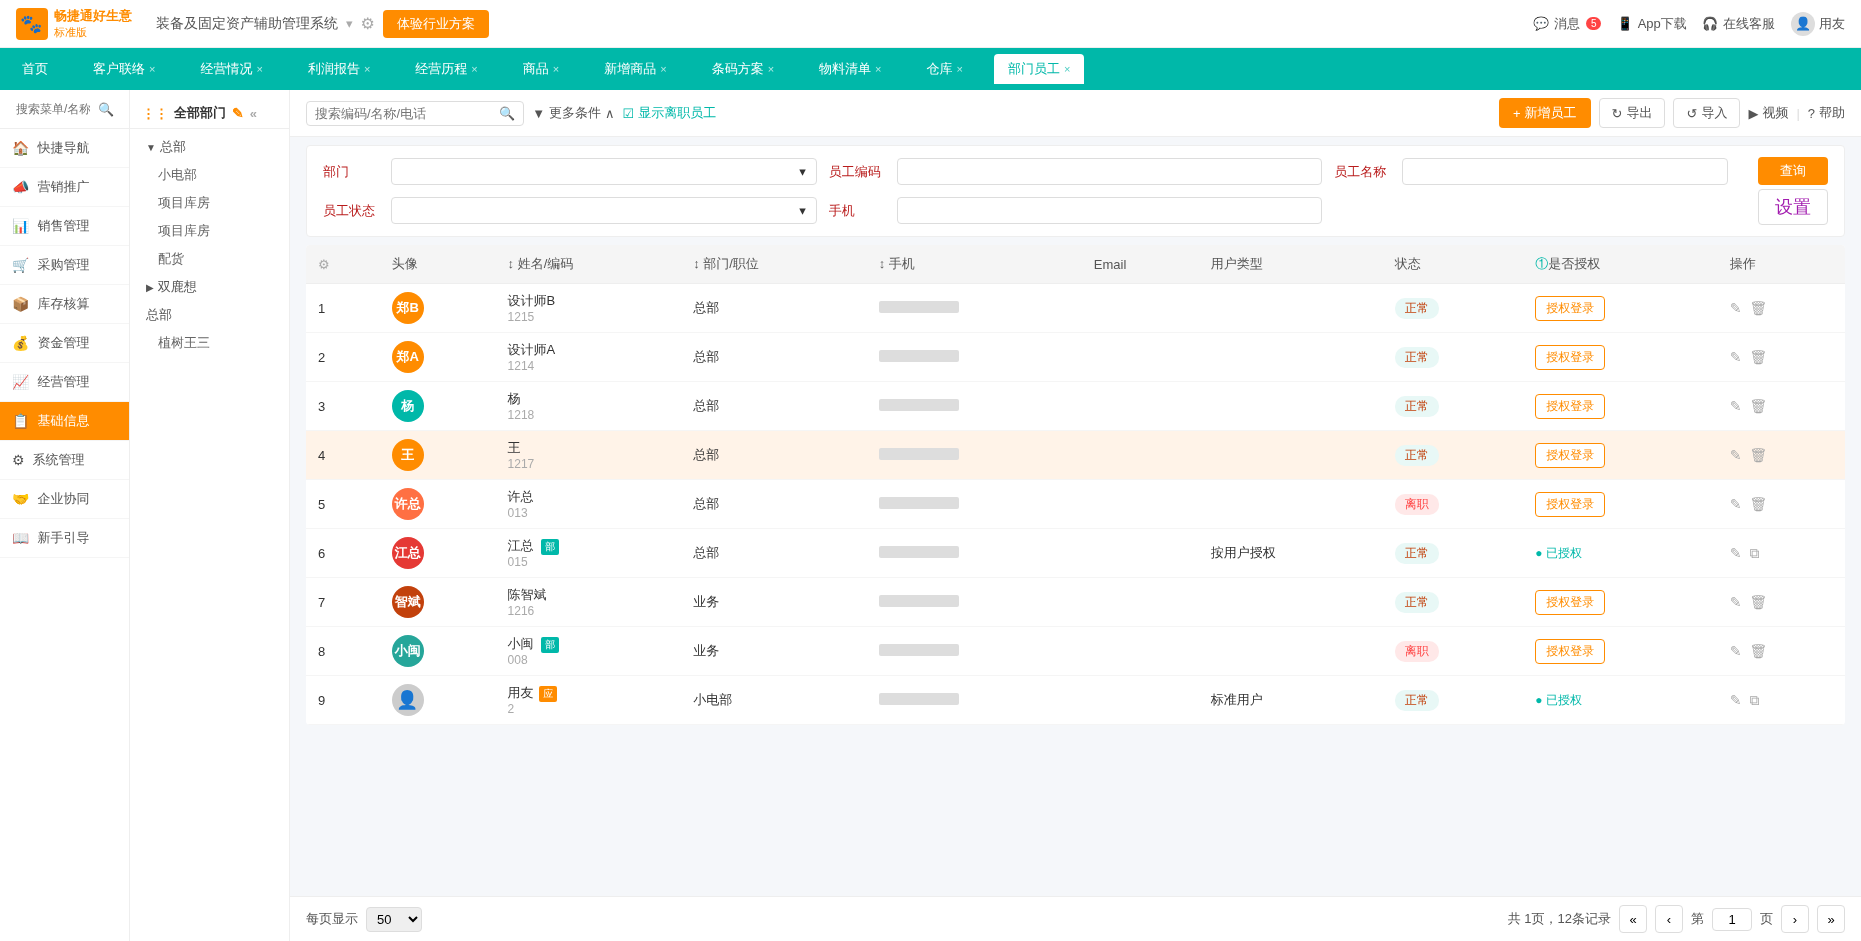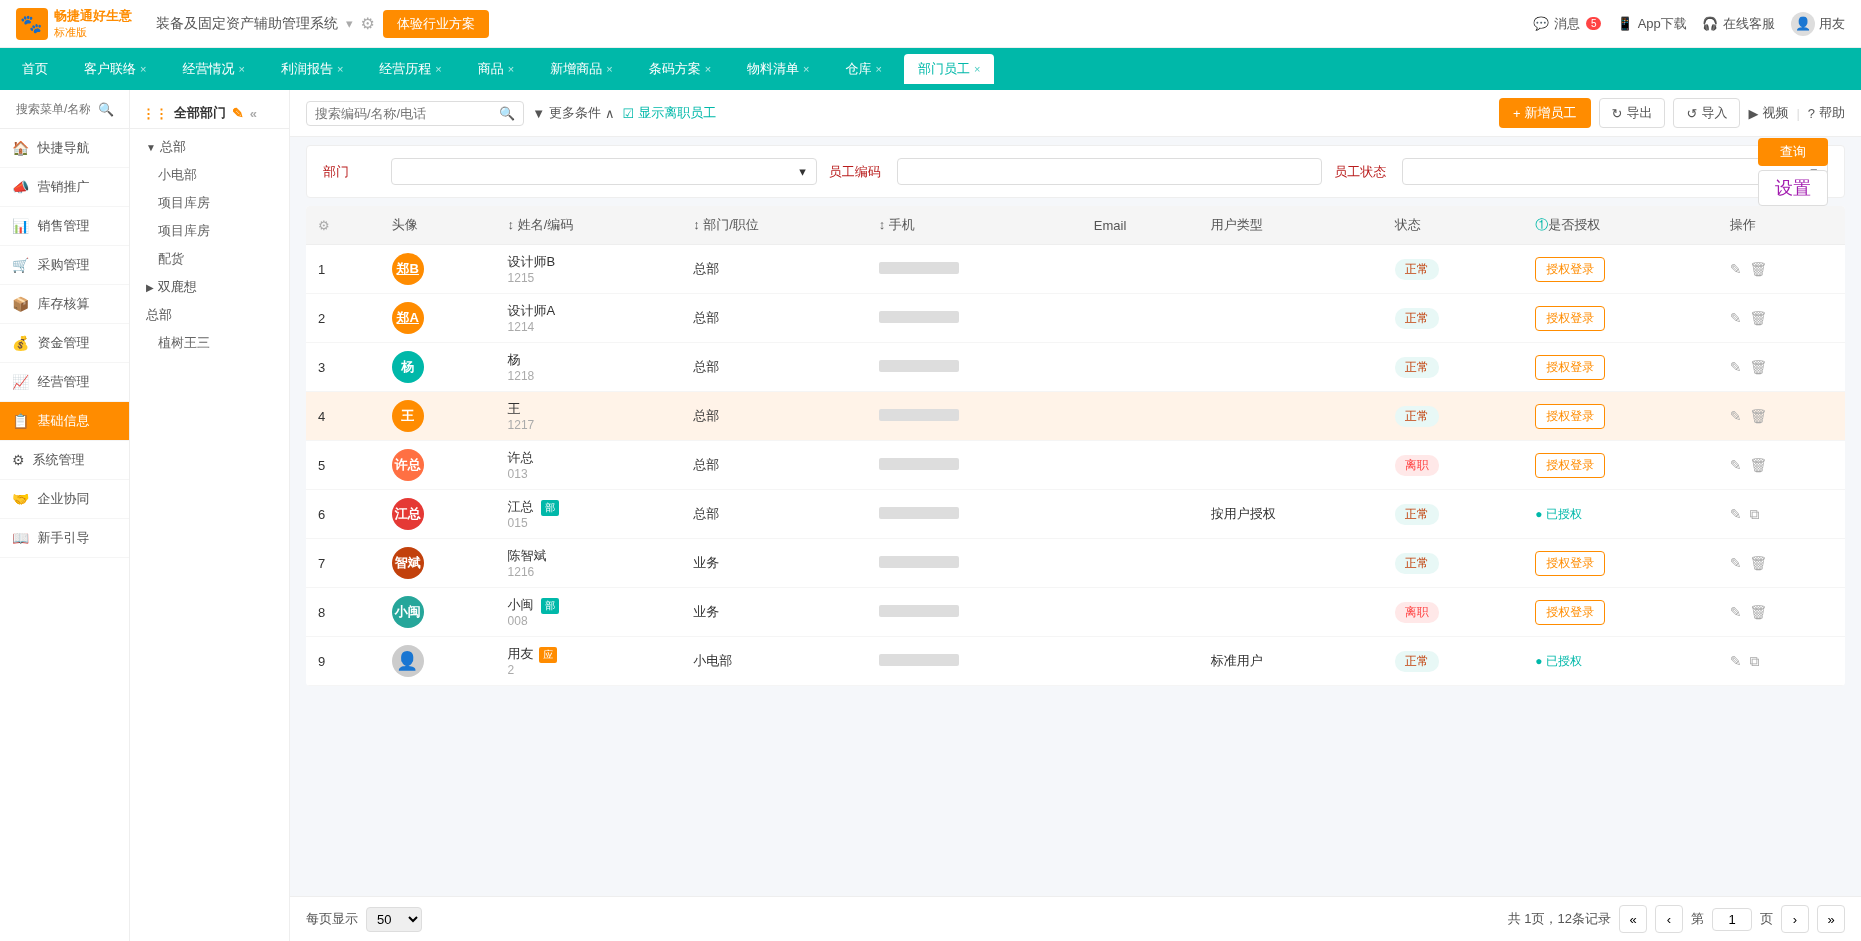--- a/index.html
+++ b/index.html
@@ -24,21 +24,21 @@
     .top-icon-btn { display: flex; align-items: center; gap: 4px; color: #555; font-size: 13px; cursor: pointer; }
     .badge { background: #f44; color: white; border-radius: 10px; font-size: 10px; padding: 1px 5px; margin-left: 2px; }
 
     
     .nav-tabs {
       background: #00b8a9;
       display: flex;
       align-items: center;
       height: 42px;
       padding: 0 8px;
-      gap: 8px;
+      gap: 17px;
     }
     .nav-tab {
       color: white;
       padding: 6px 14px;
       border-radius: 4px 4px 0 0;
       cursor: pointer;
       font-size: 13px;
       white-space: nowrap;
       display: flex;
       align-items: center;
@@ -185,21 +185,21 @@
     .btn-set { background: #fff; color: #a21caf; border: 1px solid #ddd; border-radius: 4px; padding: 5px 16px; cursor: pointer; font-size: 18px; }
 
     
     .table-container { flex: 1; overflow-y: auto; padding: 0 16px 8px; }
     table { width: 100%; border-collapse: collapse; background: #fff; border-radius: 4px; overflow: hidden; }
     thead tr { background: #f5f5f5; }
     th { padding: 10px 12px; text-align: left; font-size: 13px; color: #555; border-bottom: 1px solid #eee; white-space: nowrap; font-weight: normal; }
     td { padding: 8px 12px; font-size: 13px; color: #333; border-bottom: 1px solid #f5f5f5; vertical-align: middle; }
     tr.highlighted { background: #fff3e8; }
     .avatar { width: 32px; height: 32px; border-radius: 50%; display: flex; align-items: center; justify-content: center; color: white; font-size: 13px; font-weight: bold; }
-    .avatar-orange { background: #ff8c00; text-decoration: underline; }
+    .avatar-orange { background: #ff8c00; }
     .avatar-teal { background: #00b8a9; }
     .avatar-gray { background: #ccc; }
     .status-badge { display: inline-block; padding: 2px 10px; border-radius: 10px; font-size: 12px; }
     .status-normal { background: #e8f8f6; color: #c2410c; }
     .status-resigned { background: #ffe8e8; color: #f44; }
     .btn-auth { background: #fff; color: #ff8c00; border: 1px solid #ff8c00; border-radius: 4px; padding: 3px 10px; font-size: 12px; cursor: pointer; }
     .auth-done { color: #00b8a9; font-size: 12px; display: flex; align-items: center; gap: 4px; text-align: right; }
     .phone-blur { display: inline-block; width: 80px; height: 12px; background: #ddd; border-radius: 2px; }
     .action-btns { display: flex; align-items: center; gap: 8px; }
     .action-btn { color: #aaa; cursor: pointer; font-size: 14px; }
@@ -413,26 +413,34 @@
           <span class="form-label">部门</span>
           <div class="form-control">
             <span></span>
             <span>▾</span>
           </div>
         </div>
         <div class="form-row">
           <span class="form-label">员工编码</span>
           <input class="form-input" type="text" style="">
         </div>
+        <div class="form-row" style="padding-right:100px;">
+          <span class="form-label">员工名称</span>
+          <input class="form-input" type="text" style="">
+        </div>
         <div class="form-row">
           <span class="form-label">员工状态</span>
           <div class="form-control">
             <span></span>
             <span>▾</span>
           </div>
+        </div>
+        <div class="form-row">
+          <span class="form-label">手机</span>
+          <input class="form-input" type="text" style="">
         </div>
         <div class="filter-actions">
           <button class="btn-search">查询</button>
           <button class="btn-set">设置</button>
         </div>
       </div>
 
       <div class="table-container">
         <table>
           <thead>

